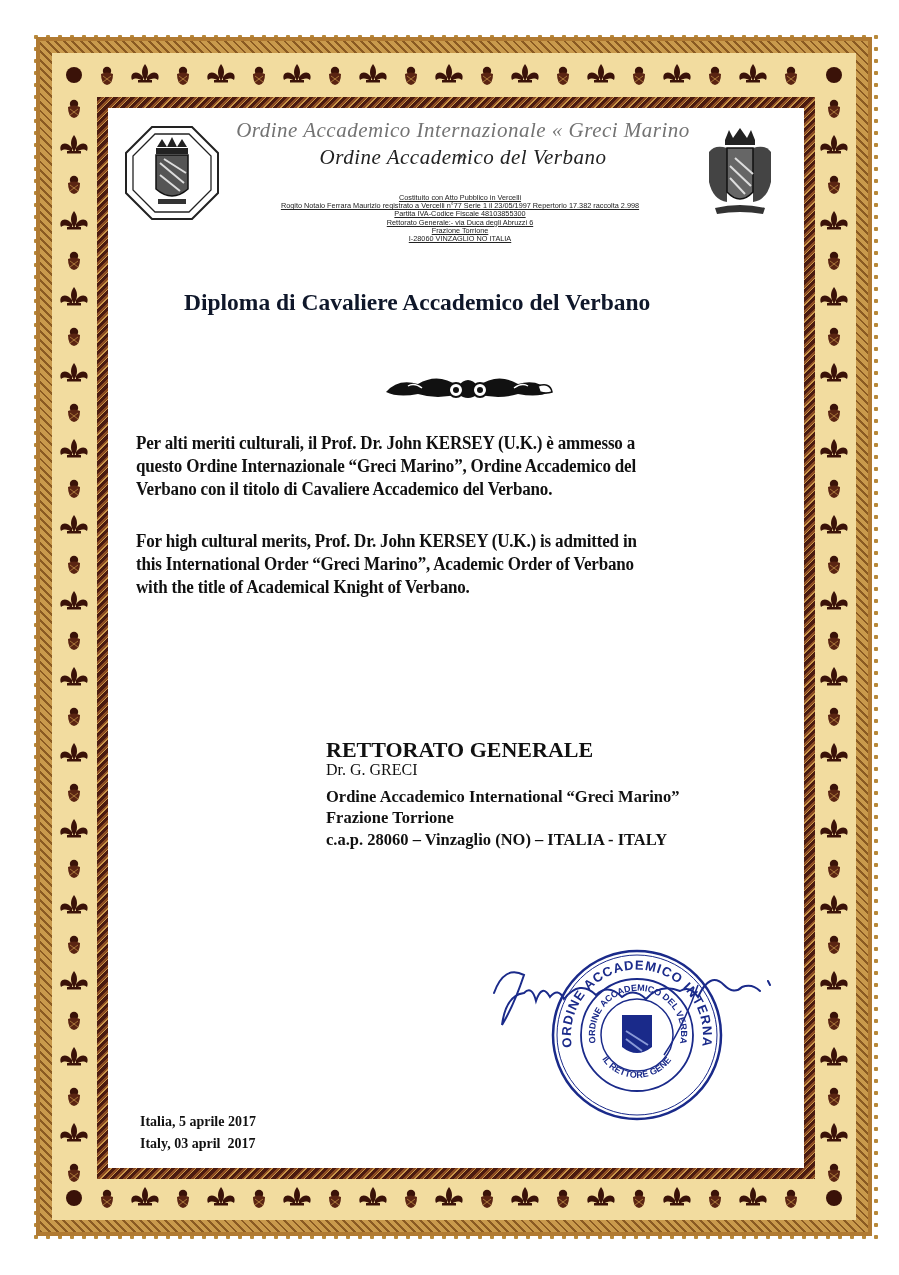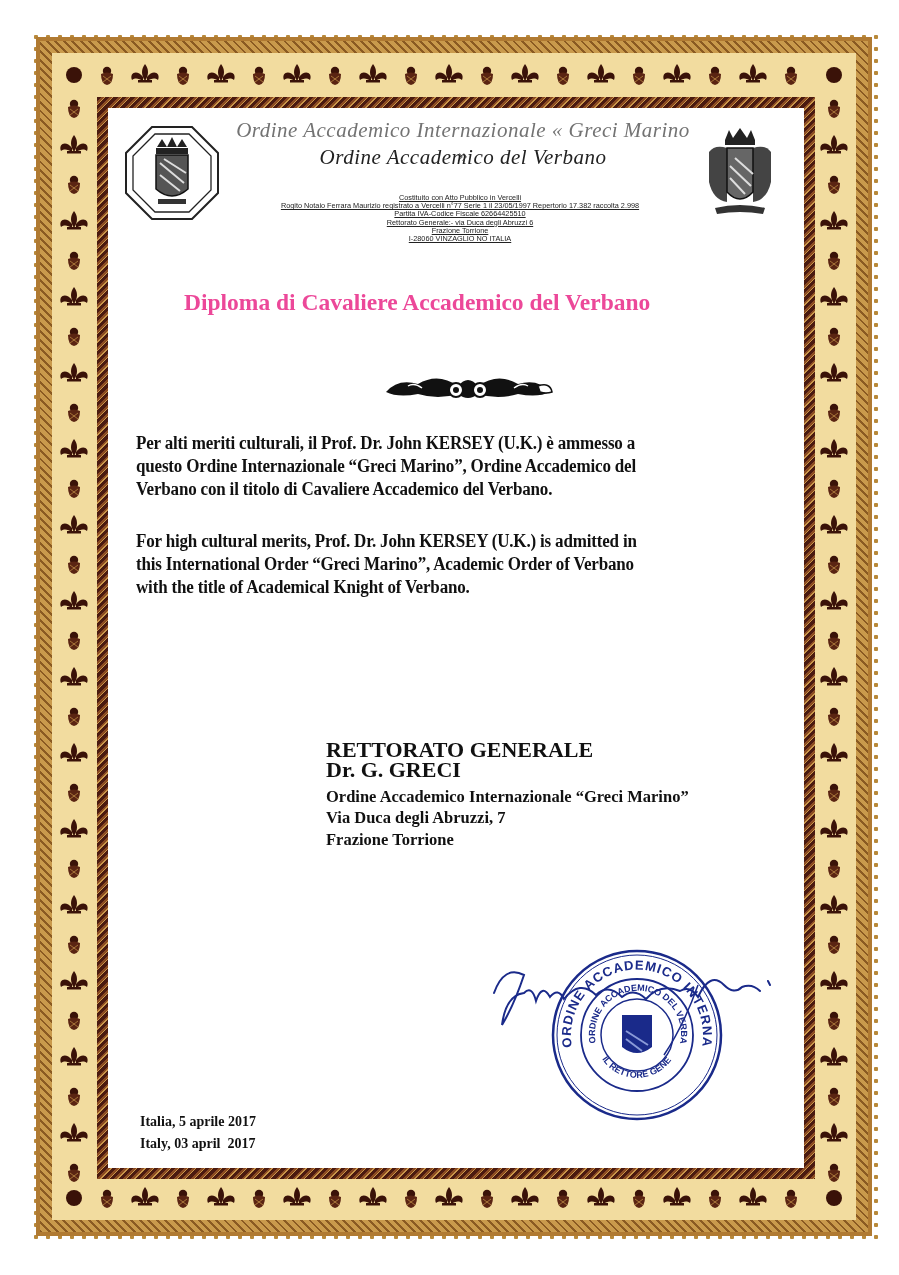--- a/index.html
+++ b/index.html
@@ -27,30 +27,30 @@
 
   .script1 { position:absolute; left:228px; top:118px; width:470px; text-align:center;
              font-family:Liberation Serif, serif; font-style:italic; font-size:21px; color:#737373;
              letter-spacing:0.5px; }
   .script2 { position:absolute; left:228px; top:145px; width:470px; text-align:center;
              font-family:"Liberation Serif", serif; font-style:italic; font-size:21px; color:#222;
              letter-spacing:0.5px; }
   .small-block { position:absolute; left:240px; top:194px; width:440px; text-align:center;
                  font-family:"Liberation Sans", sans-serif; font-size:7.3px; line-height:8.2px; color:#222;text-decoration:underline; }
 
-  .title { position:absolute; left:184px; top:288px; font-weight:bold; font-size:23.5px; line-height:29px; color:#ec4899; }
+  .title { position:absolute; left:184px; top:288px; font-weight:bold; font-size:23.5px; line-height:29px; color:#0f172a; }
   .ornament { position:absolute; left:378px; top:364px; width:180px; height:40px; }
 
   .para { position:absolute; left:136px; width:640px; font-weight:bold; font-size:18.5px; line-height:23px;
           font-family:"Liberation Serif", serif; letter-spacing:-0.2px; transform:scaleX(0.92); transform-origin:left top; }
   .para1 { top:432px; }
   .para2 { top:530px; }
 
   .rett { position:absolute; left:326px; top:729px; font-weight:bold; font-size:22px; line-height:26px;margin-top:8px; }
-  .rett2 { position:absolute; left:326px; top:757px; font-weight:bold; font-size:22px; line-height:26px; }
+  .rett2 { position:absolute; left:326px; top:757px; font-weight:normal; font-size:16px; line-height:26px; }
   .addr { position:absolute; left:326px; top:786px; font-weight:bold; font-size:16.5px; line-height:21.3px; }
 
   .sig { position:absolute; left:484px; top:935px; width:300px; height:190px; }
 
   .date { position:absolute; left:140px; top:1111px; font-weight:bold; font-size:14px; line-height:22px; }
 </style>
 </head>
 <body>
 
 <div class="lace"></div>
@@ -209,21 +209,21 @@
   <path d="M25,44 L46,64 M25,56 L40,72 M30,36 L48,52" stroke="#ddd" stroke-width="2"></path>
   <path d="M10,86 Q35,80 60,86 L58,92 Q35,88 12,92 Z" fill="#333"></path>
 </svg>
 
 <div class="script1">Ordine Accademico Internazionale « Greci Marino »</div>
 <div class="script2">Ordine Accademico del Verbano</div>
 
 <div class="small-block">
   <div>Costituito con Atto Pubblico in Vercelli</div>
   <div>Rogito Notaio Ferrara Maurizio registrato a Vercelli n°77 Serie 1 il 23/05/1997 Repertorio 17.382 raccolta 2.998</div>
-  <div>Partita IVA-Codice Fiscale 62664425510</div>
+  <div>Partita IVA-Codice Fiscale 48103855300</div>
   <div>Rettorato Generale:- via Duca degli Abruzzi 6</div>
   <div>Frazione Torrione</div>
   <div>I-28060 VINZAGLIO NO ITALIA</div>
 </div>
 
 <div class="title">
   <div>Diploma di Cavaliere Accademico del Verbano</div>
 </div>
 
 <svg class="ornament" viewBox="0 0 180 40" xmlns="http://www.w3.org/2000/svg">
@@ -243,23 +243,23 @@
 </div>
 <div class="para para2">
   <div>For high cultural merits, Prof. Dr. John KERSEY (U.K.) is admitted in</div>
   <div>this International Order “Greci Marino”, Academic Order of Verbano</div>
   <div>with the title of Academical Knight of Verbano.</div>
 </div>
 
 <div class="rett">RETTORATO GENERALE</div>
 <div class="rett2">Dr. G. GRECI</div>
 <div class="addr">
-  <div>Ordine Accademico Internazionale “Greci Marino”</div>
-  <div>Via Duca degli Abruzzi, 7</div>
+  <div>Ordine Accademico International “Greci Marino”</div>
   <div>Frazione Torrione</div>
+  <div>c.a.p. 28060 – Vinzaglio (NO) – ITALIA - ITALY</div>
 </div>
 
 <svg class="sig" viewBox="0 0 300 190" xmlns="http://www.w3.org/2000/svg">
   <defs>
     <path id="outerArc" d="M88,112 A66,66 0 1,1 218,112"></path>
     <path id="innerArc" d="M112,108 A43,43 0 1,1 196,108"></path>
     <path id="bottomArc" d="M118,124 A42,42 0 0,0 188,124"></path>
   </defs>
   <circle cx="153" cy="100" r="84" fill="none" stroke="#1a2a8a" stroke-width="2.5"></circle>
   <circle cx="153" cy="100" r="80" fill="none" stroke="#1a2a8a" stroke-width="1"></circle>

